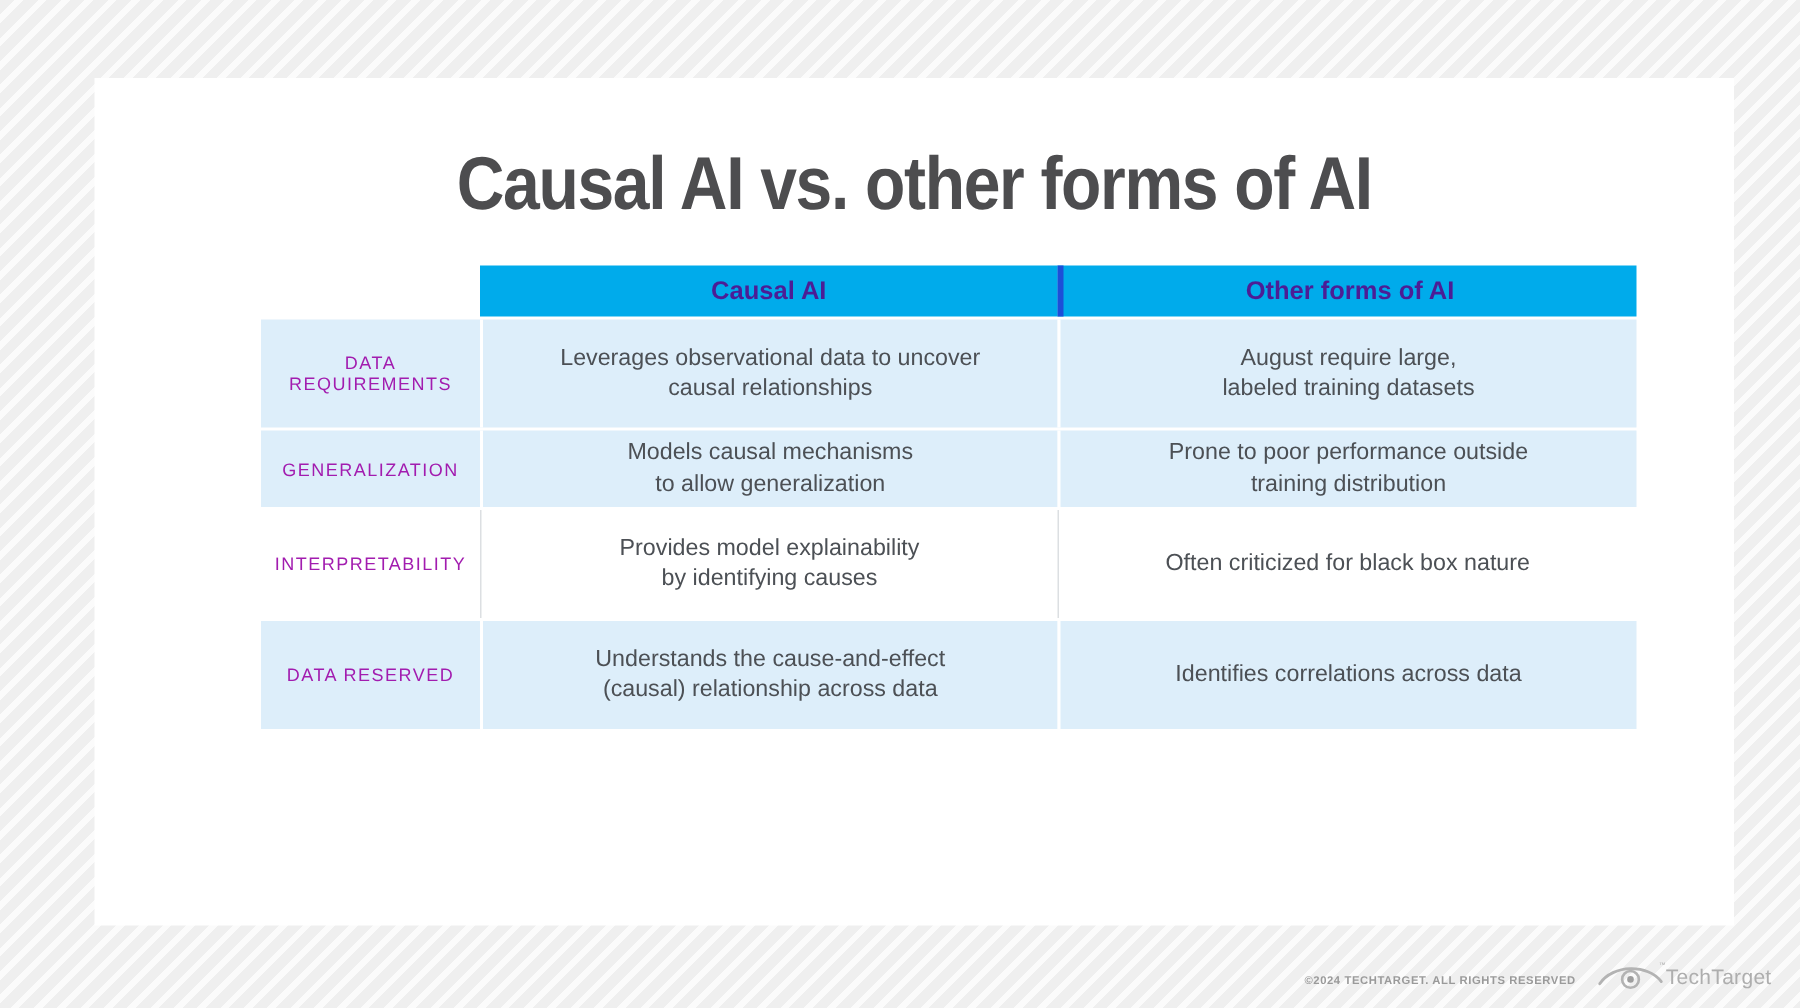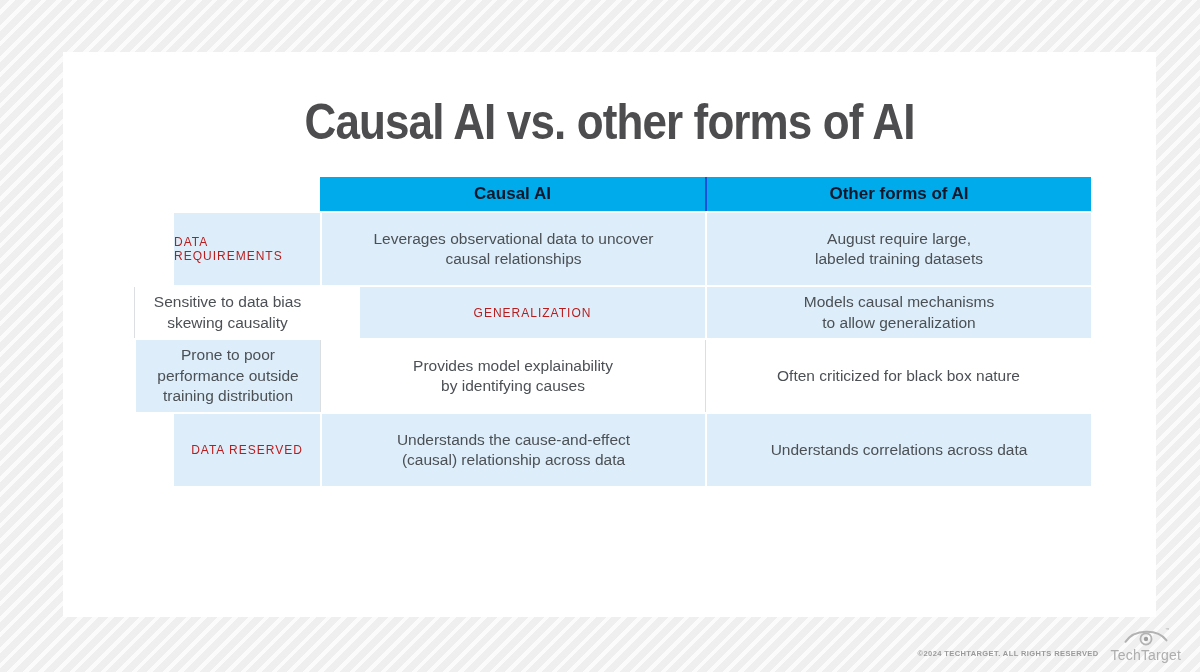--- a/index.html
+++ b/index.html
@@ -18,48 +18,48 @@
     letter-spacing:-1px;transform:scaleX(0.88);
   }
   .table{
     position:absolute;left:71px;top:125px;
     display:grid;
     grid-template-columns:186px 385px 386px;
     grid-template-rows:34px 72px 51px 72px 72px 72px;
     row-gap:2px;
   }
   .hcell{
-    background:var(--header_bg,#00abeb);color:#0f172a;
+    background:var(--header_bg,#00abeb);color:#4c1d95;
     display:flex;align-items:center;justify-content:center;
     font-size:17px;font-weight:700;
   }
-  .hcell.second{border-left:2px solid #1d4ed8;text-align:center;}
+  .hcell.second{border-left:4px solid #1d4ed8;text-align:center;}
   .spacer{background:transparent;}
   .label-cell{
     display:flex;align-items:center;justify-content:center;
-    font-size:12px;letter-spacing:1px;color:#b91c1c;text-align:left;margin-left:40px;
+    font-size:12px;letter-spacing:1px;color:#a21caf;text-align:center;margin-left:40px;
   }
   .cell{
     display:flex;align-items:center;justify-content:center;
     font-size:15.5px;color:#4c5055;line-height:1.32;text-align:center;
   }
   .cell span{white-space:pre-line;}
   .shaded{background:var(--shaded_row_bg,#ddeefa);}
   .plain{background:#ffffff;}
   .plain.mid,.plain.end{border-left:1px solid #dcdfe2;}
   .shaded.mid,.shaded.end{border-left:2px solid #ffffff;}
   .footer{
     position:absolute;right:19px;bottom:10px;
     display:flex;align-items:flex-end;gap:12px;
   }
   .copyright{
     font-size:7.5px;color:#9a9a9a;letter-spacing:0.4px;
     padding-bottom:4px;font-weight:700;
   }
-  .brand{display:flex;flex-direction:column;align-items:center;line-height:1;}
+  .brand{display:flex;flex-direction:row;align-items:center;line-height:1;}
   .brand-text{font-size:14px;color:#aeaeae;font-weight:400;letter-spacing:0.2px;}
   .eye{display:block;margin-bottom:1px;}
 </style>
 </head>
 <body>
 
 <div class="card">
   <h1 class="title">Causal AI vs. other forms of AI</h1>
 
   <div class="table">
@@ -71,49 +71,47 @@
     <div class="label-cell shaded">DATA REQUIREMENTS</div>
     <div class="cell shaded mid">
         <span>Leverages observational data to uncover
 causal relationships</span>
       </div>
     <div class="cell shaded end">
         <span>August require large,
 labeled training datasets</span>
       </div>
 
-    <div class="cell plain mid">
-        <span>Sensitive to data bias skewing causality</span>
-      </div>
 
     <div class="label-cell shaded">GENERALIZATION</div>
     <div class="cell shaded mid">
         <span>Models causal mechanisms
 to allow generalization</span>
       </div>
     <div class="cell shaded end">
         <span>Prone to poor performance outside
 training distribution</span>
       </div>
 
+    <div class="label-cell plain">INTERPRETABILITY</div>
     <div class="cell plain mid">
         <span>Provides model explainability
 by identifying causes</span>
       </div>
     <div class="cell plain end">
         <span>Often criticized for black box nature</span>
       </div>
 
     <div class="label-cell shaded">DATA RESERVED</div>
     <div class="cell shaded mid">
         <span>Understands the cause-and-effect
 (causal) relationship across data</span>
       </div>
     <div class="cell shaded end">
-        <span>Understands correlations across data</span>
+        <span>Identifies correlations across data</span>
       </div>
   </div>
 </div>
 
 <div class="footer">
   <div class="copyright">©2024 TECHTARGET. ALL RIGHTS RESERVED</div>
   <div class="brand">
     <svg class="eye" width="48" height="22" viewBox="0 0 64 30">
       <path d="M4 23 C 16 5, 48 5, 60 21" stroke="#b3b3b3" stroke-width="2.6" fill="none" stroke-linecap="round"></path>
       <circle cx="32" cy="19" r="7.6" stroke="#b3b3b3" stroke-width="2.4" fill="none"></circle>

